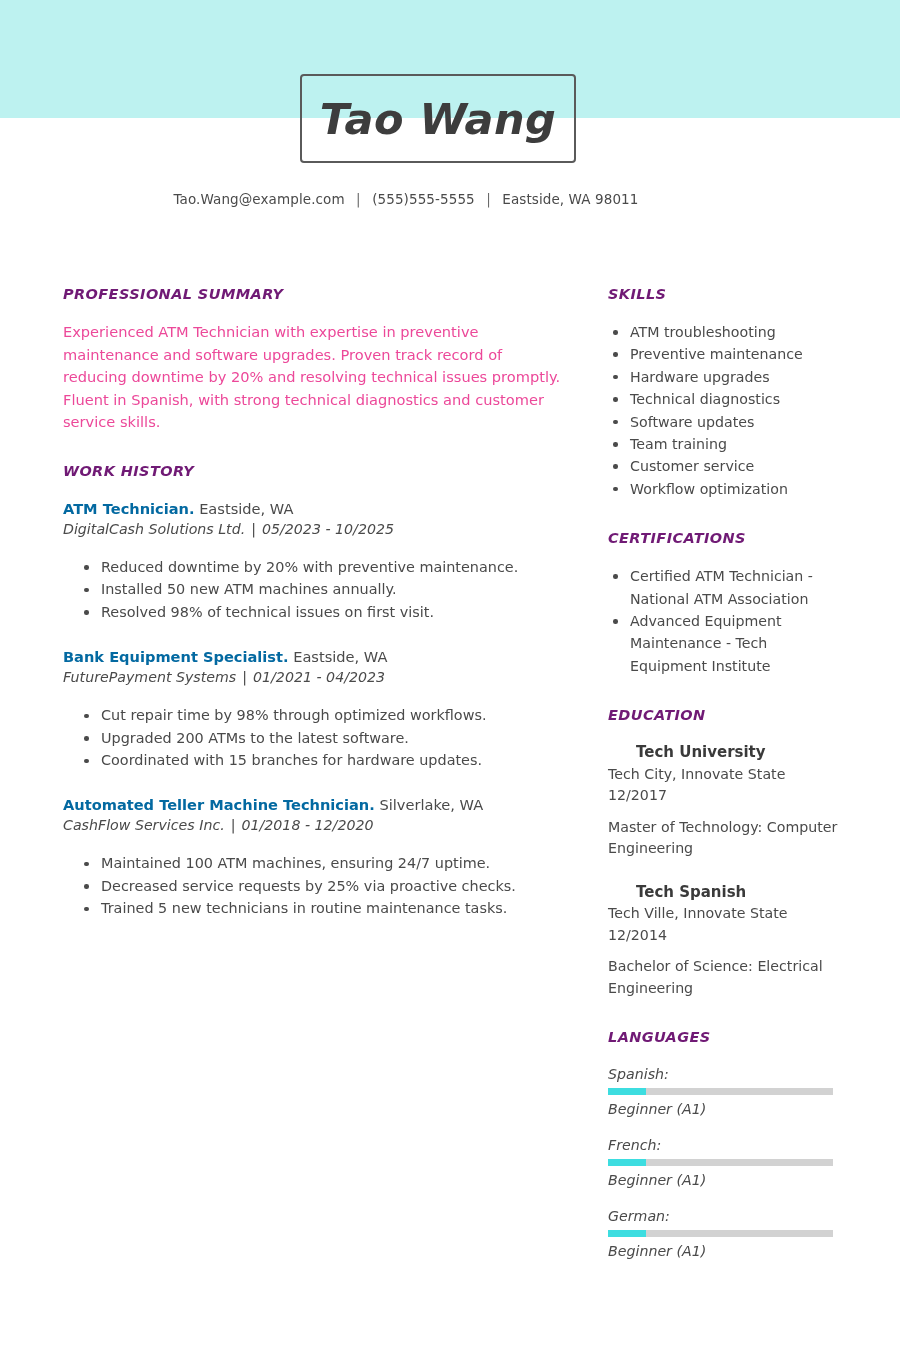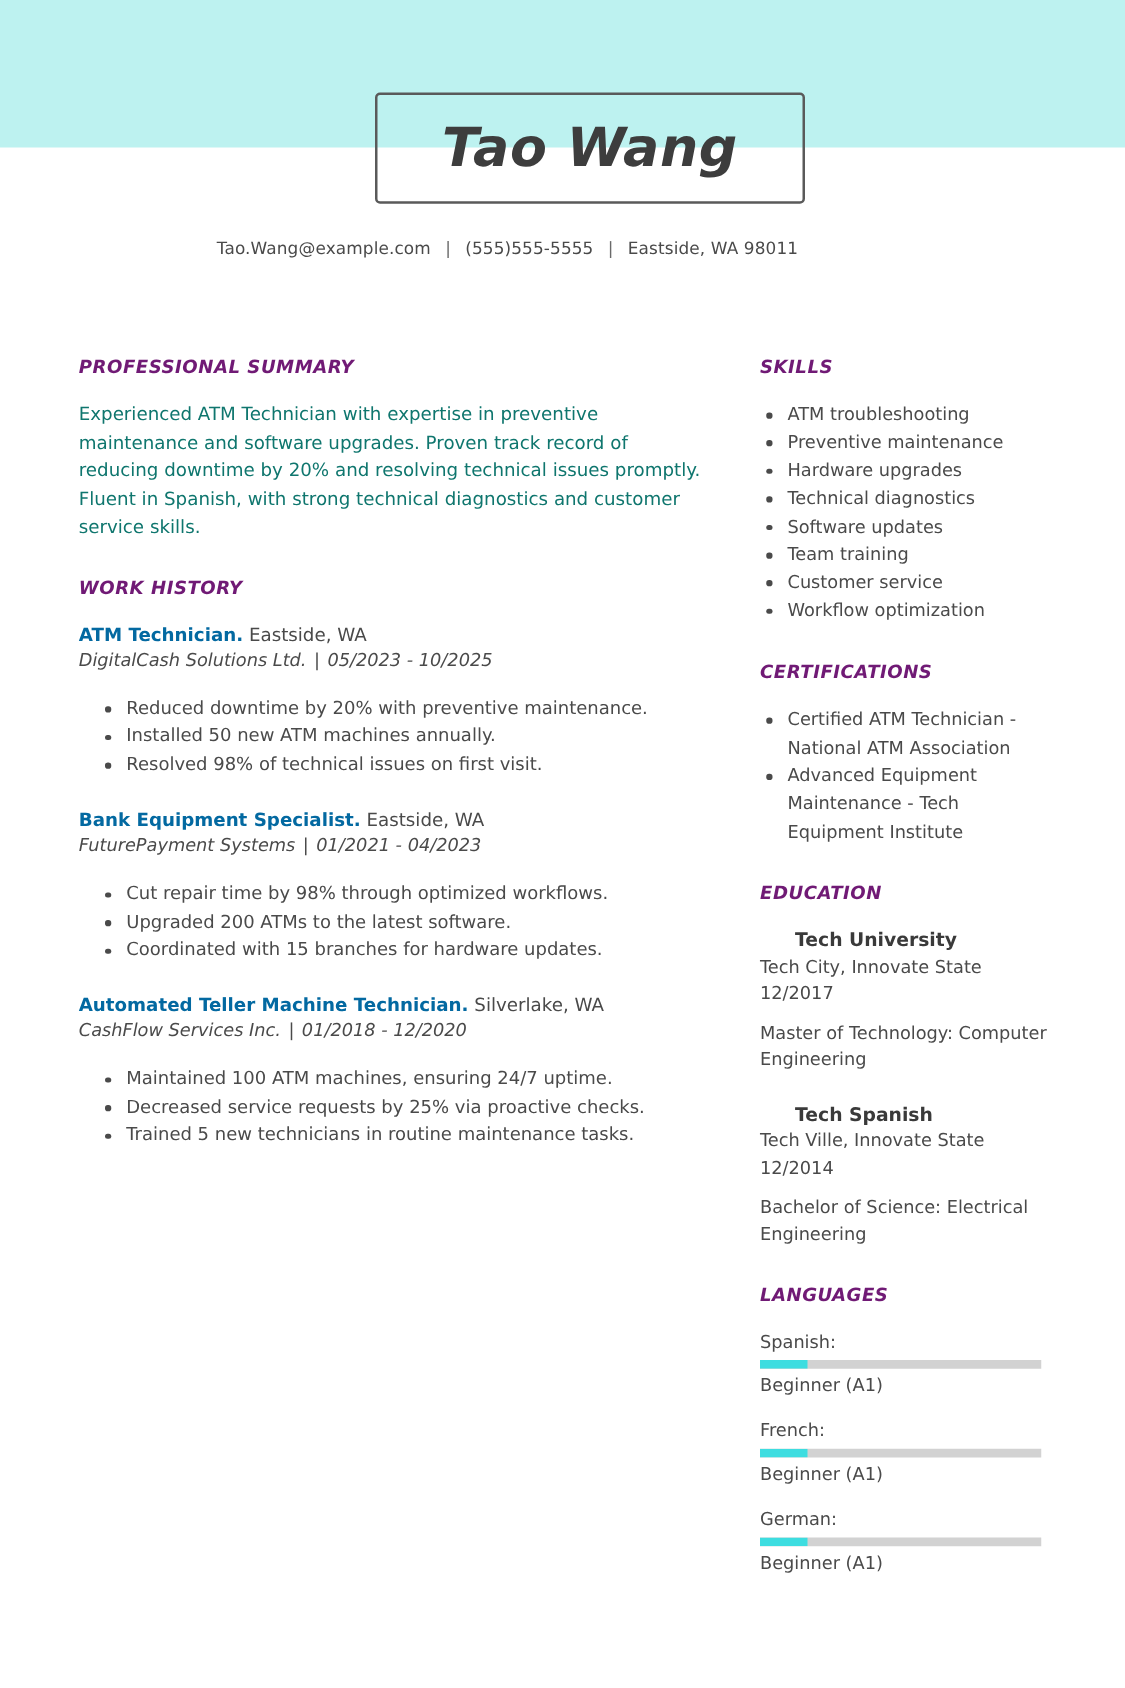--- a/index.html
+++ b/index.html
@@ -23,21 +23,21 @@
     top: 0; left: 0;
     width: 900px;
     height: 118px;
     background: #bdf2f0;
   }
 
   .name-box {
     position: absolute;
     top: 74px;
     left: 300px;
-    width: 344px;
+    width: 276px;
     height: 89px;
     border: 2px solid #5a5a5a;
     border-radius: 4px;
     background: transparent;
     display: flex;
     align-items: center;
     justify-content: center;
   }
 
   .name-text {
@@ -98,21 +98,21 @@
     text-transform: uppercase;
     margin-bottom: 19px;
   }
 
   .section { margin-bottom: 29px; }
 
   
   .summary-text {
     font-size: 14.6px;
     line-height: 22.6px;
-    color: #0f766e;
+    color: #ec4899;
   }
 
   .job { margin-bottom: 23px; }
 
   .job-title-line {
     font-size: 14.6px;
     line-height: 21px;
     color: #4a4a4a;
   }
   .job-title {
@@ -193,21 +193,21 @@
     color: #4a4a4a;
   }
   .edu-degree {
     font-size: 14.2px;
     line-height: 21.5px;
     color: #4a4a4a;
     margin-top: 10px;
   }
 
   
-  .lang-entry { margin-bottom: 16px; }
+  .lang-entry { margin-bottom: 16px; font-style: italic; }
   .lang-name {
     font-size: 14.2px;
     line-height: 20px;
     color: #4a4a4a;
     margin-bottom: 4px;
   }
   .lang-bar-track {
     width: 225px;
     height: 7px;
     background: #d2d2d2;

